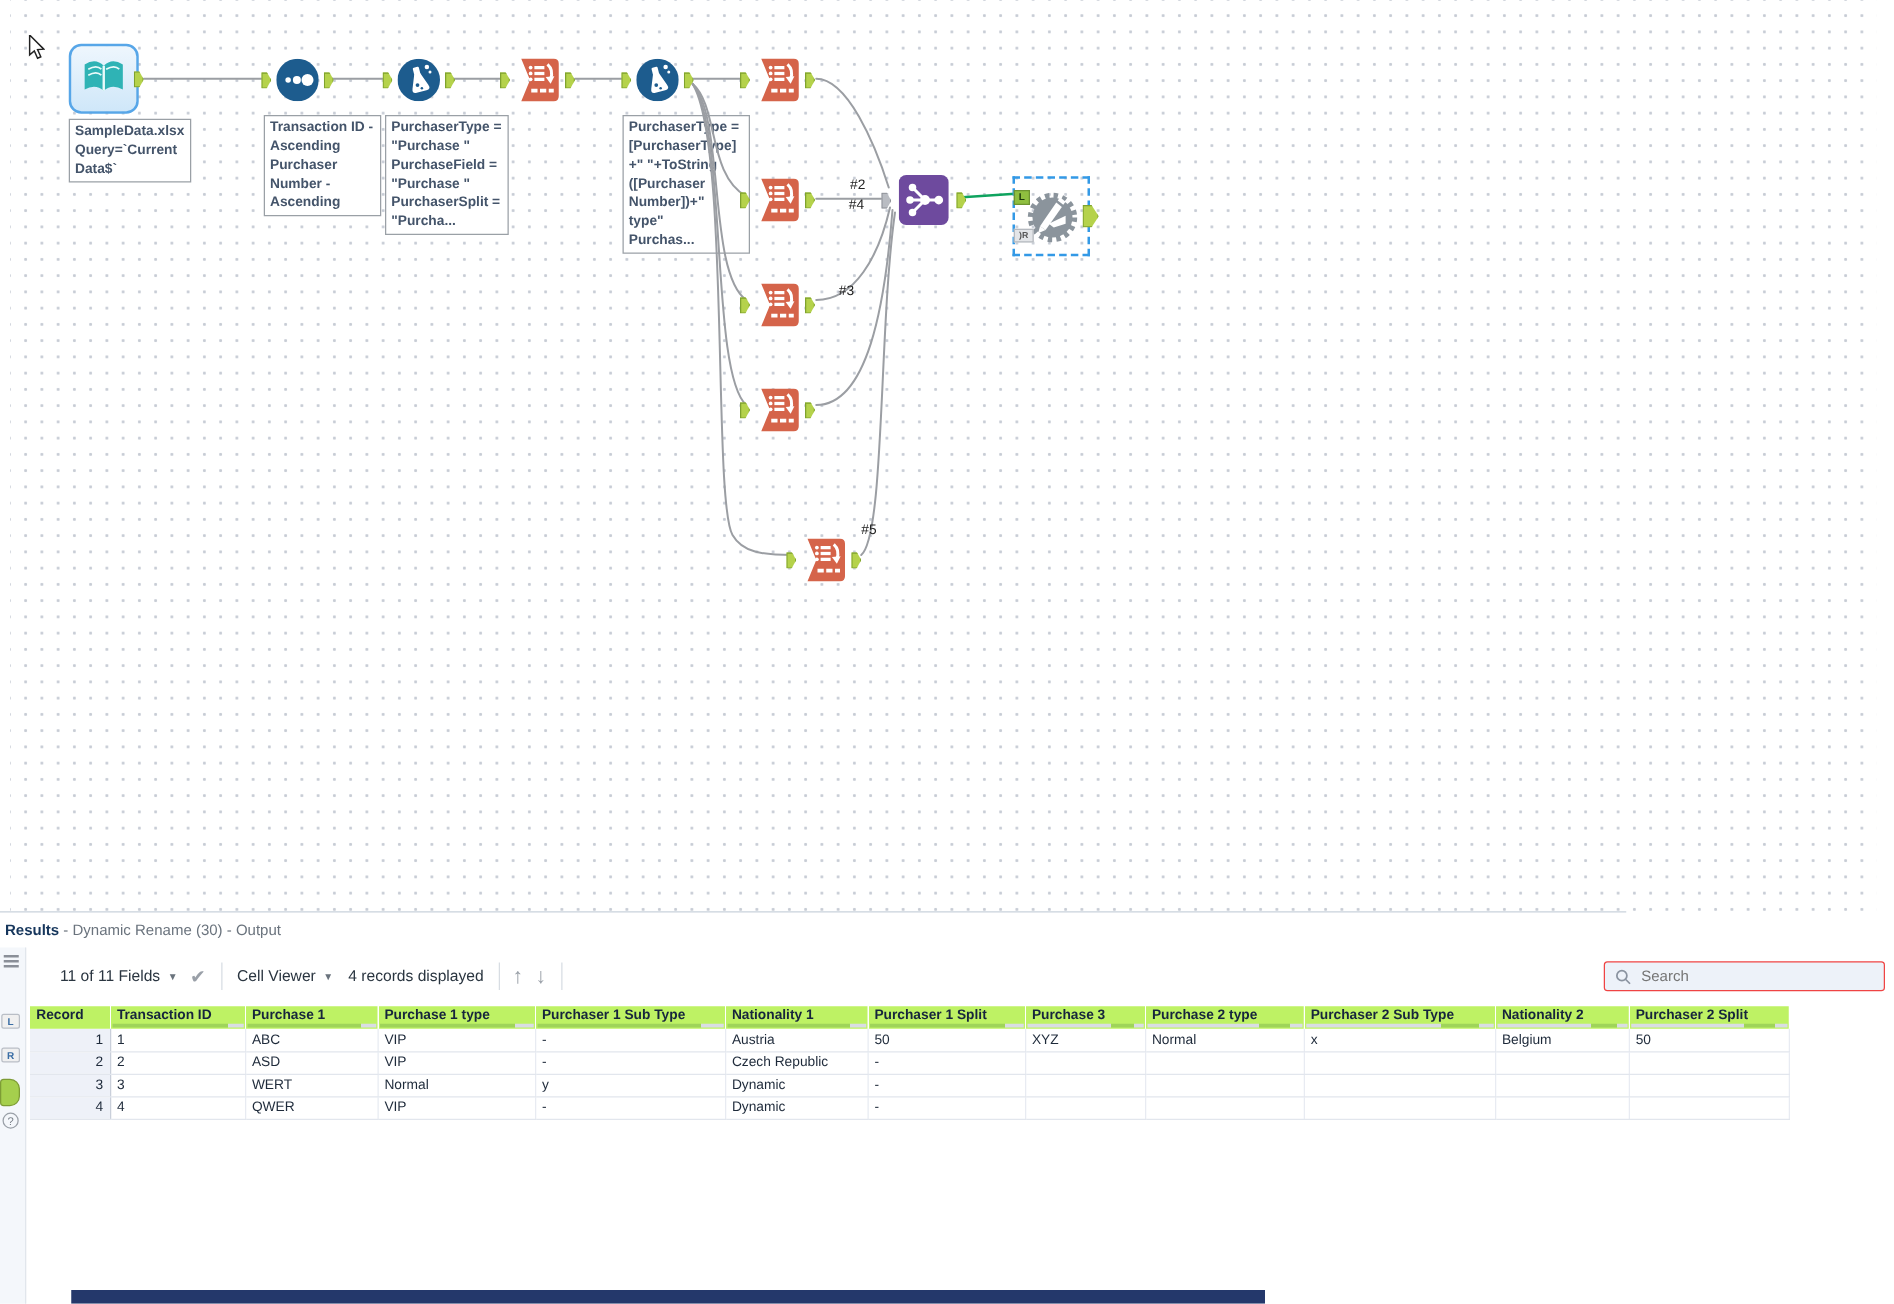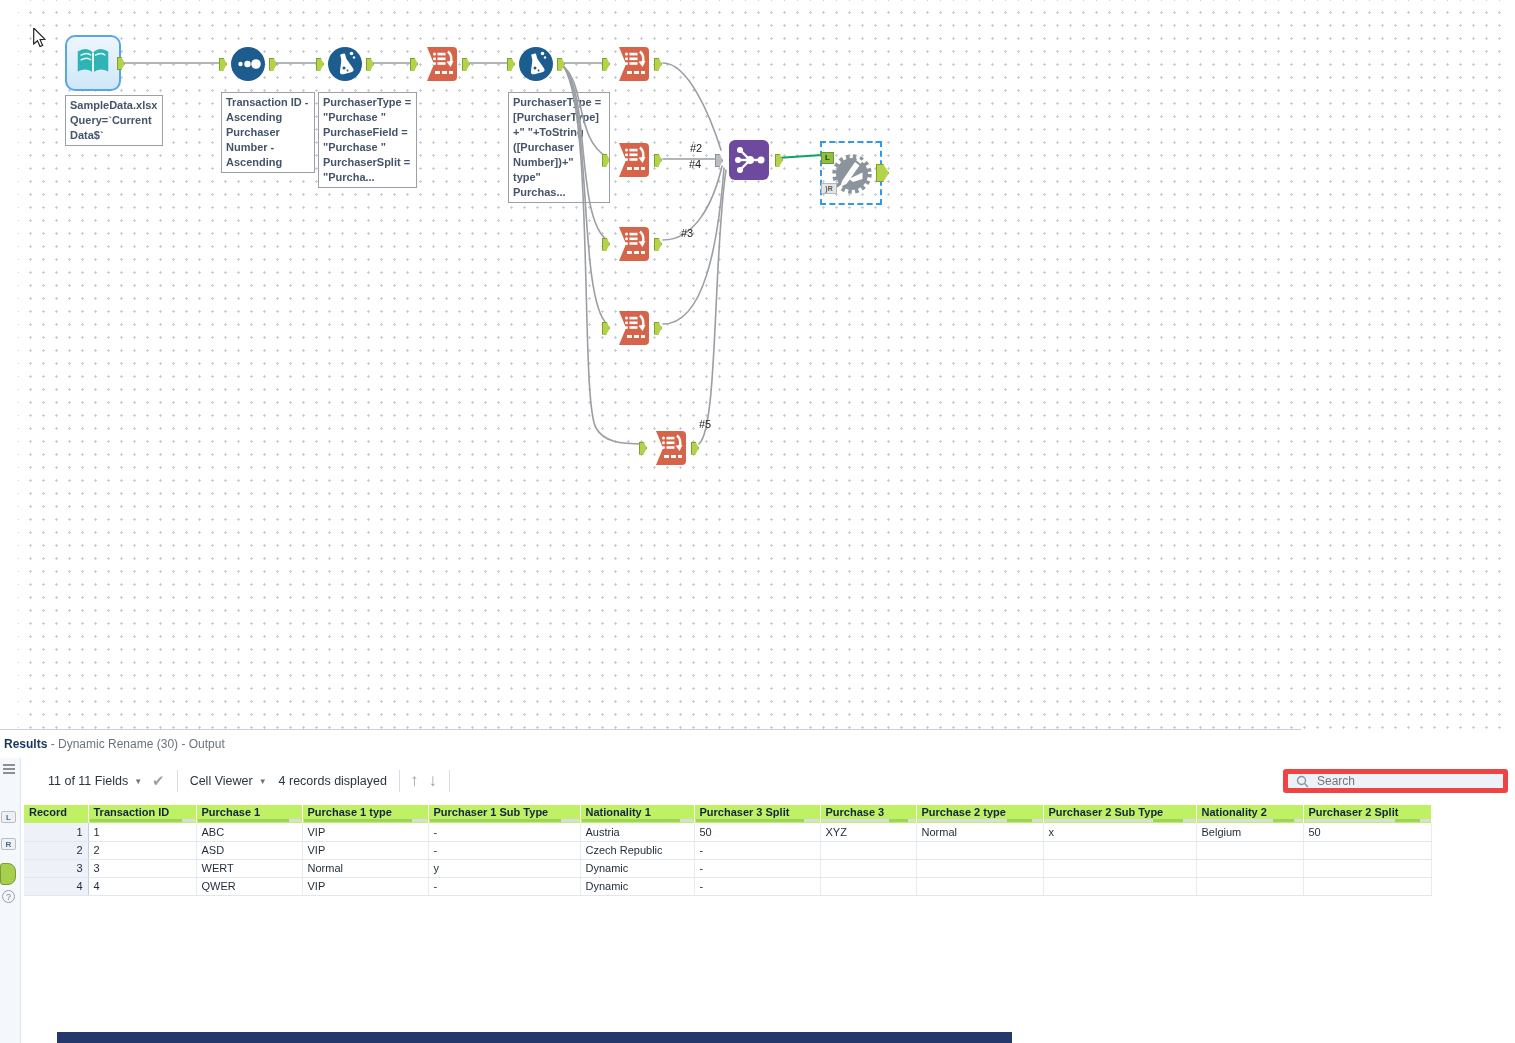--- a/index.html
+++ b/index.html
@@ -1,20 +1,20 @@
 <!DOCTYPE html>
 <html><head>
 <meta charset="utf-8">
 <style>
   html,body{margin:0;padding:0;}
   body{width:1515px;height:1043px;overflow:hidden;background:#fff;
        font-family:"Liberation Sans",sans-serif;position:relative;}
 
   
-  .canvas{position:absolute;left:18px;top:0;width:1493px;height:729px;background:#fff;
+  .canvas{position:absolute;left:8px;top:0;width:1493px;height:729px;background:#fff;
     background-image:radial-gradient(circle,#c7ccd5 1px,transparent 1.3px);
     background-size:13px 13px;background-position:6px 6px;}
   .wires{position:absolute;left:0;top:0;z-index:2;pointer-events:none;}
   .tool{position:absolute;z-index:3;display:flex;align-items:center;}
   .anchor{width:8px;height:13px;background:#b5d24b;border:1px solid #7fa22e;box-sizing:border-box;
     clip-path:polygon(0 0,55% 0,100% 50%,55% 100%,0 100%);}
   .anchor.grey{background:#b9bcc2;border-color:#8d9097;}
   .gap{width:4px;}
   .annot{position:absolute;z-index:1;background:#fff;border:1px solid #9aa0a6;
     font-size:11px;font-weight:bold;color:#44546a;line-height:15px;
@@ -47,21 +47,21 @@
     border:1px solid #7d9c35;border-radius:3px 8px 8px 3px;box-sizing:border-box;}
   .help-btn{position:absolute;left:2px;top:132px;width:13px;height:13px;border:1px solid #9aa0a8;
     border-radius:50%;font-size:9px;color:#7a818a;text-align:center;line-height:12px;box-sizing:border-box;}
   .r-toolbar{position:absolute;left:20px;top:33px;height:36px;display:flex;align-items:center;
     font-size:12.5px;color:#2a3540;padding-left:16px;}
   .r-toolbar .item{margin-left:12px;display:flex;align-items:center;}
   .caret{font-size:8px;color:#6a737d;margin-left:6px;}
   .tsep{width:1px;height:22px;background:#d8dde3;margin-left:12px;}
   .gicon{color:#9aa0a8;font-size:15px;margin-left:10px;}
   .search{position:absolute;left:1283px;top:39px;width:225px;height:24px;background:#edf2f9;
-    border:5px solid #ef4444;border-radius:3px;display:flex;align-items:center;box-sizing:border-box;}
+    border:1px solid #ef4444;border-radius:3px;display:flex;align-items:center;box-sizing:border-box;}
   .search input{border:none;background:transparent;outline:none;font-size:12px;color:#5a6a7a;
     font-family:"Liberation Sans",sans-serif;width:180px;}
   .search svg{margin:0 6px 0 8px;}
 
   table.grid{position:absolute;left:24px;top:75px;border-collapse:collapse;table-layout:fixed;
     font-size:11px;color:#1e2a3a;}
   table.grid th{position:relative;background:#bef264;color:#16253c;font-weight:bold;text-align:left;
     padding:0 0 4px 5px;height:18px;border-right:1px solid #fff;box-sizing:border-box;
     white-space:nowrap;overflow:hidden;}
   .qbar{position:absolute;left:1px;right:1px;bottom:1px;height:3px;}
@@ -401,21 +401,21 @@
 
   <table class="grid">
     <thead>
         <tr>
           <th style="width: 64px; min-width: 64px;"><span>Record</span><div class="qbar q-none"></div></th>
           <th style="width: 108px; min-width: 108px;"><span>Transaction ID</span><div class="qbar q-full"></div></th>
           <th style="width: 106px; min-width: 106px; margin-left: 28px;"><span>Purchase  1</span><div class="qbar q-full"></div></th>
           <th style="width: 126px; min-width: 126px;"><span>Purchase  1 type</span><div class="qbar q-full"></div></th>
           <th style="width: 152px; min-width: 152px;"><span>Purchaser 1 Sub Type</span><div class="qbar q-full"></div></th>
           <th style="width: 114px; min-width: 114px;"><span>Nationality 1</span><div class="qbar q-full"></div></th>
-          <th style="width: 126px; min-width: 126px;"><span>Purchaser 3 Split</span><div class="qbar q-full"></div></th>
+          <th style="width: 126px; min-width: 126px;"><span>Purchaser 1 Split</span><div class="qbar q-full"></div></th>
           <th style="width: 96px; min-width: 96px;"><span>Purchase  3</span><div class="qbar q-sparse"></div></th>
           <th style="width: 127px; min-width: 127px;"><span>Purchase  2 type</span><div class="qbar q-sparse"></div></th>
           <th style="width: 153px; min-width: 153px;"><span>Purchaser 2 Sub Type</span><div class="qbar q-sparse"></div></th>
           <th style="width: 107px; min-width: 107px;"><span>Nationality 2</span><div class="qbar q-sparse"></div></th>
           <th style="width: 128px; min-width: 128px;"><span>Purchaser 2 Split</span><div class="qbar q-sparse"></div></th>
         </tr>
       </thead>
     <tbody>
         <tr>
           <td class="rec">1</td>

